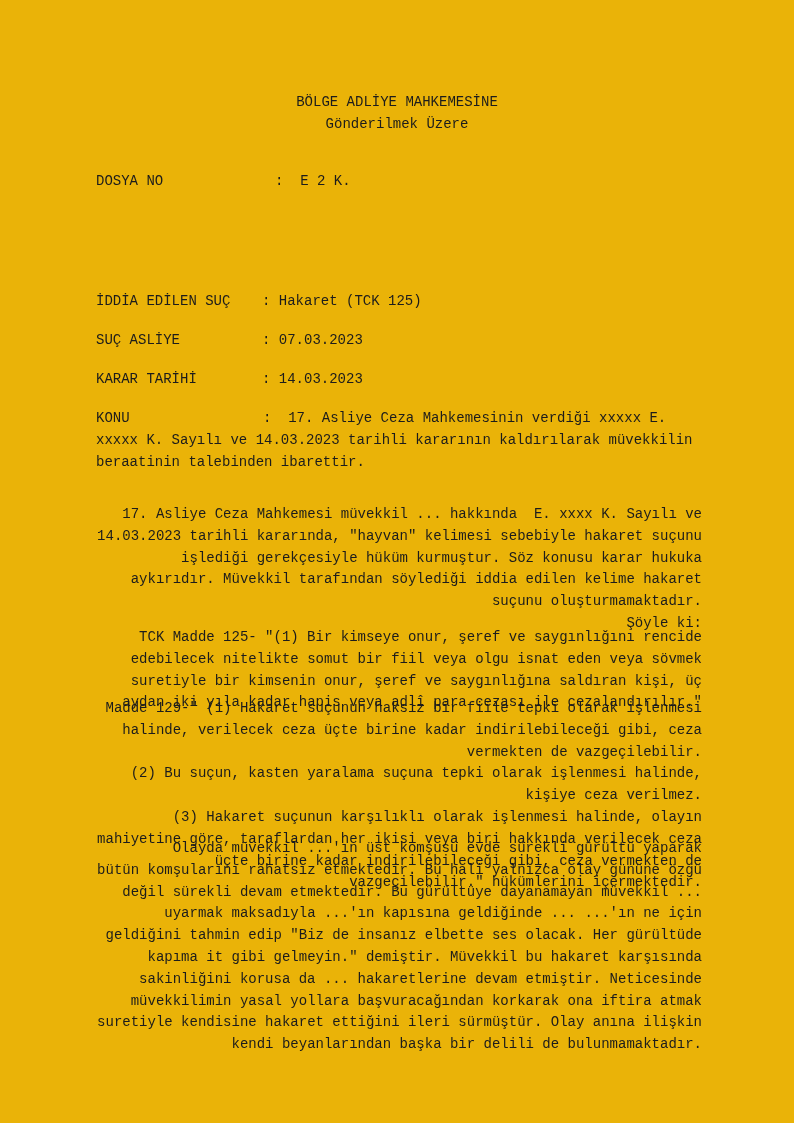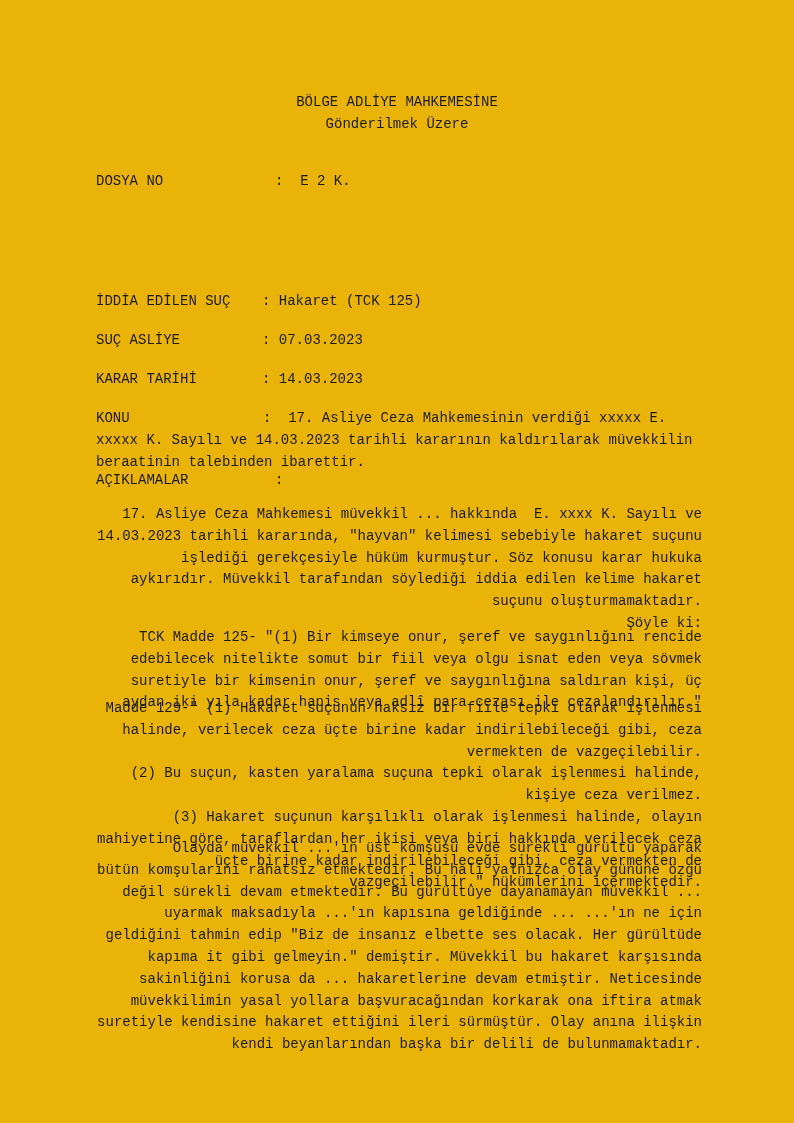--- a/index.html
+++ b/index.html
@@ -60,21 +60,20 @@
 
 
   <div class="frow" style="top:291px"><span class="flabel">İDDİA EDİLEN SUÇ</span><span class="fvalue">: Hakaret (TCK 125)</span></div>
 
   <div class="frow" style="top:330px"><span class="flabel">SUÇ ASLİYE</span><span class="fvalue">: 07.03.2023</span></div>
 
   <div class="frow" style="top:369px"><span class="flabel">KARAR TARİHİ</span><span class="fvalue">: 14.03.2023</span></div>
 
   <div class="frow" style="top:408px"><span class="flabel" style="width:167px">KONU</span><span class="fvalue">:  17. Asliye Ceza Mahkemesinin verdiği xxxxx E. xxxxx K. Sayılı ve 14.03.2023 tarihli kararının kaldırılarak müvekkilin beraatinin talebinden ibarettir.</span></div>
 
-  <div class="frow" style="top:470px"><span class="flabel w179">AÇIKLAMALAR</span><span class="fvalue">:</span></div>
 
   <div class="para" style="top:504px">17. Asliye Ceza Mahkemesi müvekkil ... hakkında  E. xxxx K. Sayılı ve 14.03.2023 tarihli kararında, "hayvan" kelimesi sebebiyle hakaret suçunu işlediği gerekçesiyle hüküm kurmuştur. Söz konusu karar hukuka aykırıdır. Müvekkil tarafından söylediği iddia edilen kelime hakaret suçunu oluşturmamaktadır.
 Şöyle ki:</div>
 
   <div class="para" style="top:627px">TCK Madde 125- "(1) Bir kimseye onur, şeref ve saygınlığını rencide edebilecek nitelikte somut bir fiil veya olgu isnat eden veya sövmek suretiyle bir kimsenin onur, şeref ve saygınlığına saldıran kişi, üç aydan iki yıla kadar hapis veya adlî para cezası ile cezalandırılır."</div>
 
   <div class="para" style="top:698px">Madde 129-" (1) Hakaret suçunun haksız bir fiile tepki olarak işlenmesi halinde, verilecek ceza üçte birine kadar indirilebileceği gibi, ceza vermekten de vazgeçilebilir.
 (2) Bu suçun, kasten yaralama suçuna tepki olarak işlenmesi halinde, kişiye ceza verilmez.
 (3) Hakaret suçunun karşılıklı olarak işlenmesi halinde, olayın mahiyetine göre, taraflardan her ikisi veya biri hakkında verilecek ceza üçte birine kadar indirilebileceği gibi, ceza vermekten de vazgeçilebilir." hükümlerini içermektedir.</div>
 

